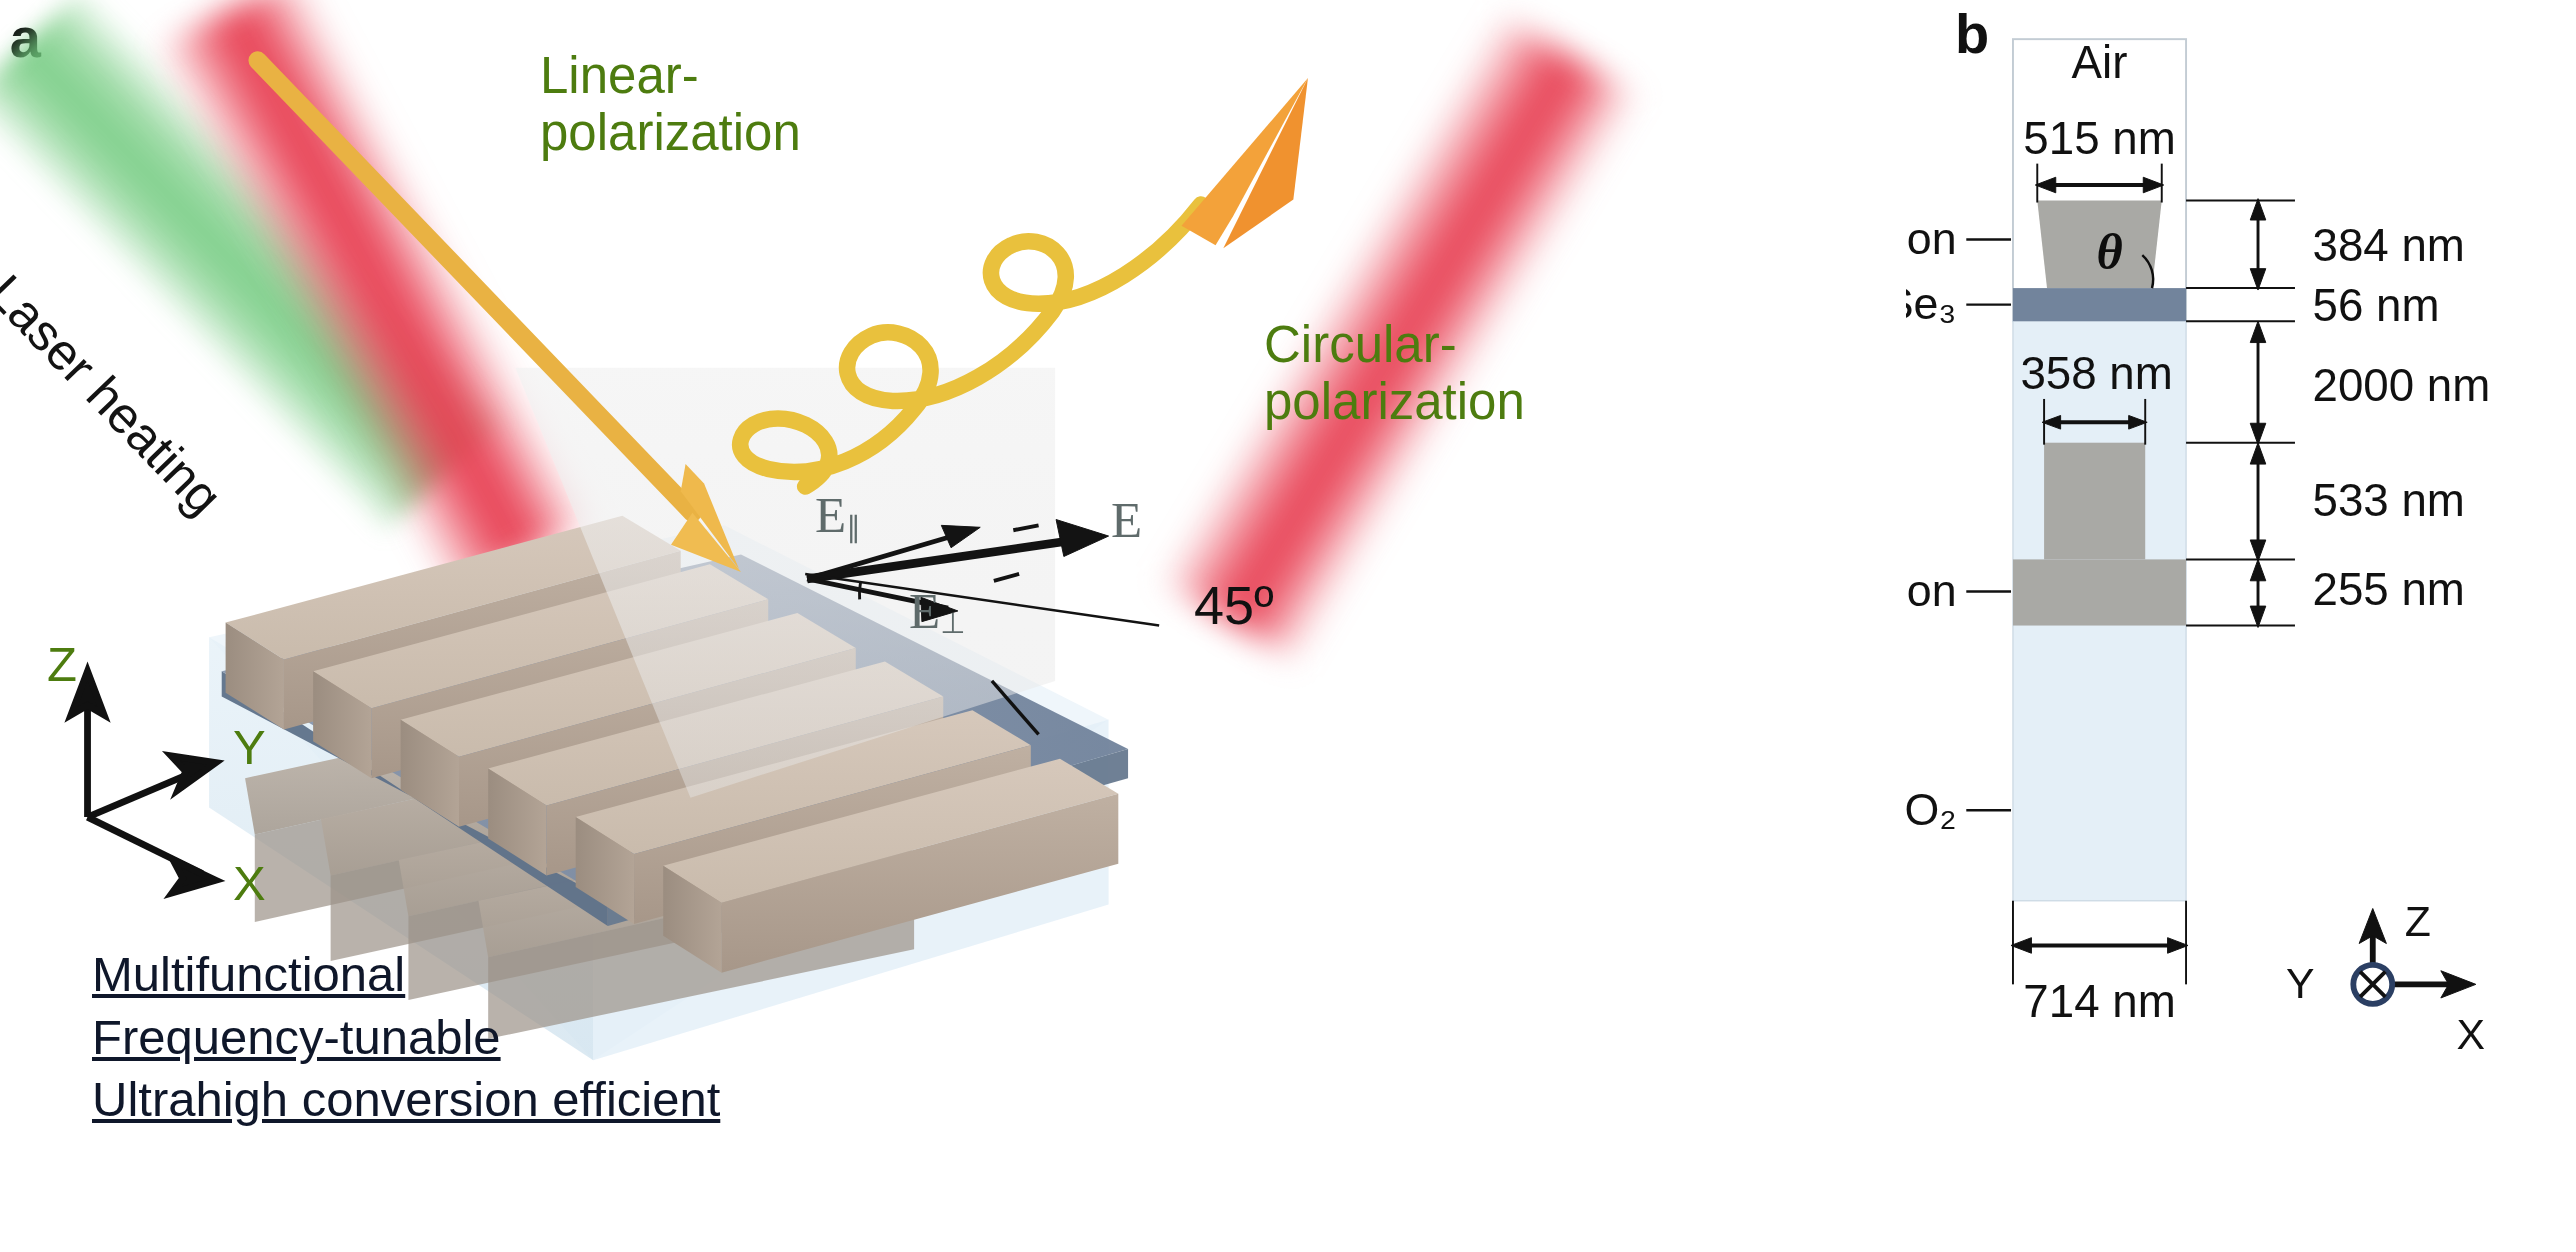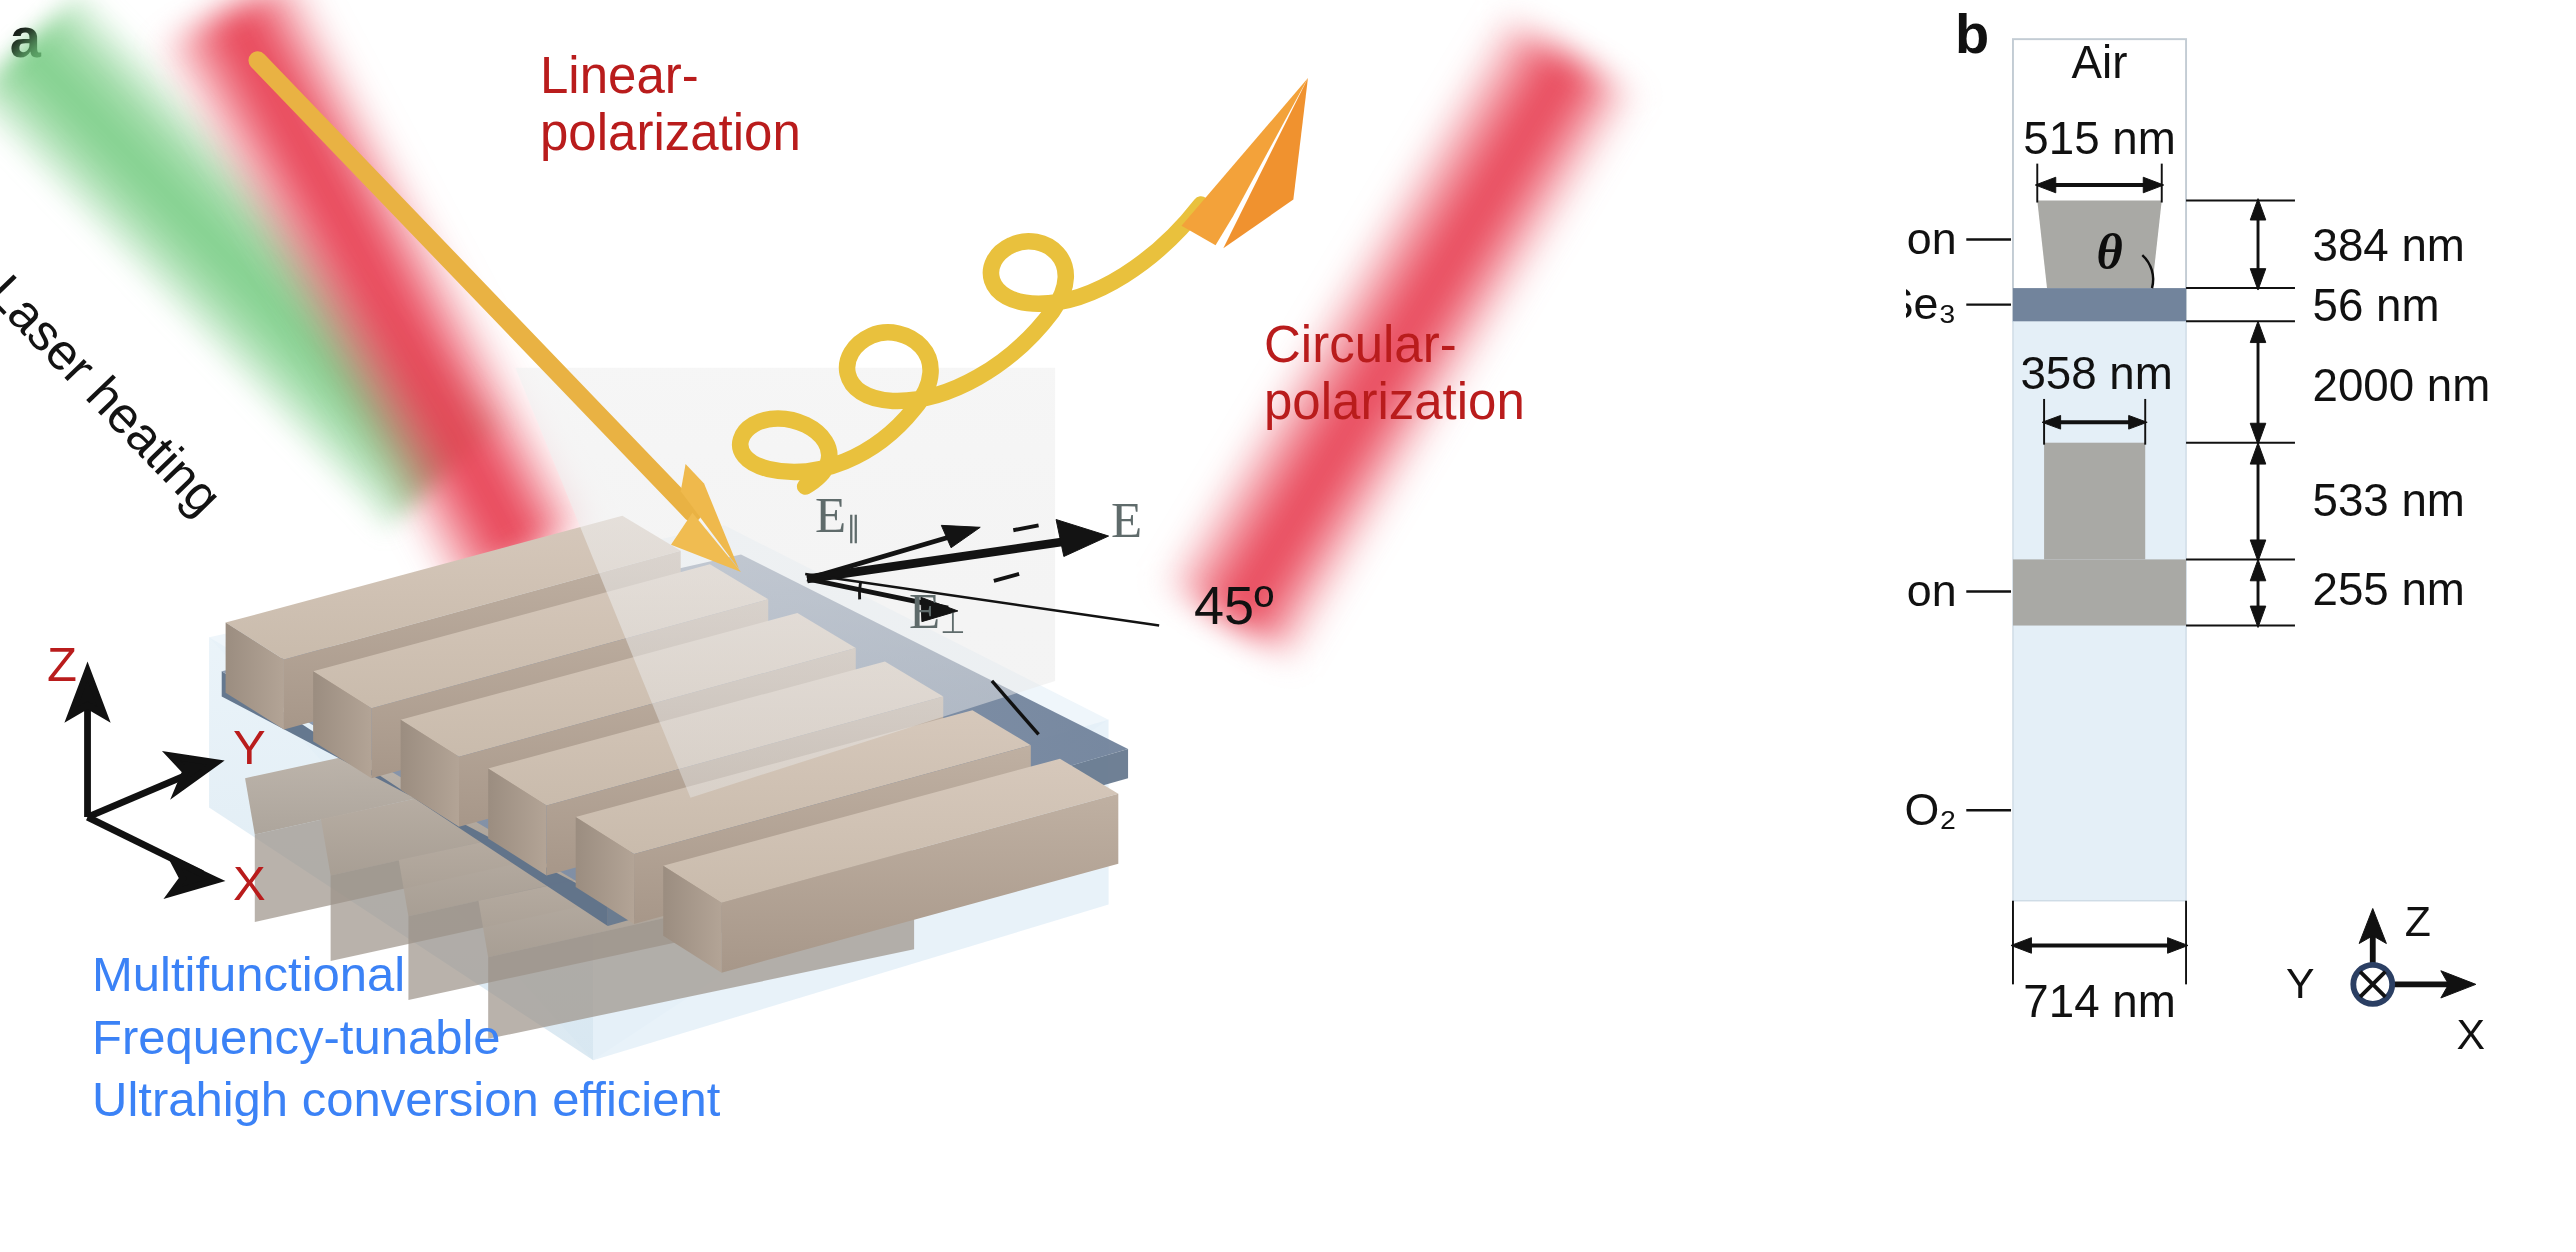--- a/index.html
+++ b/index.html
@@ -14,27 +14,27 @@
   .panel-letter {
     position: absolute; font-weight: bold; font-size: 56px; color:#111;
     line-height: 1;
   }
   #panel-a-letter { left: 9.7px; top: 9.7px; }
   #panel-b-letter { left: 1955px; top: 5.8px; }
 
   
   #panel-a { position:absolute; left:0; top:0; width:1906px; height:1253px; }
 
-  .label-text { position:absolute; color:#b91c1c; font-size:51px; line-height:1.12; white-space:pre; }
+  .label-text { position:absolute; color:#4d7c0f; font-size:51px; line-height:1.12; white-space:pre; }
 
   #linear-pol-label { left: 540px; top: 47px; }
   #circular-pol-label { left: 1264px; top: 316px; }
   #incident-plane-label { left: 875px; top: 739px; font-size:49px; }
 
-  #tagline { position:absolute; left: 92px; top: 943px; color:#3b82f6; font-size:49px; line-height:1.28; white-space:pre-line;}
+  #tagline { position:absolute; left: 92px; top: 943px; color:#0f172a; font-size:49px; line-height:1.28; white-space:pre-line;text-decoration:underline;}
 
   
   .beam { position:absolute; transform-origin: 50% 50%; }
 
   #green-beam {
     left: -68px; top: 175px; width: 603px; height: 171px;
     background: linear-gradient(to bottom,
         rgba(123,206,134,0) 0%,
         rgba(123,206,134,0.25) 10%,
         rgba(123,206,134,0.72) 30%,

